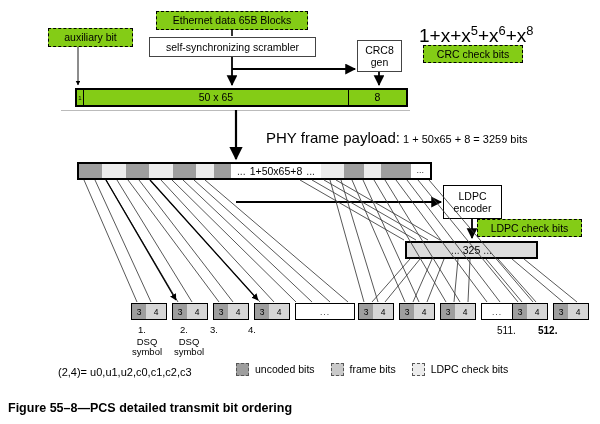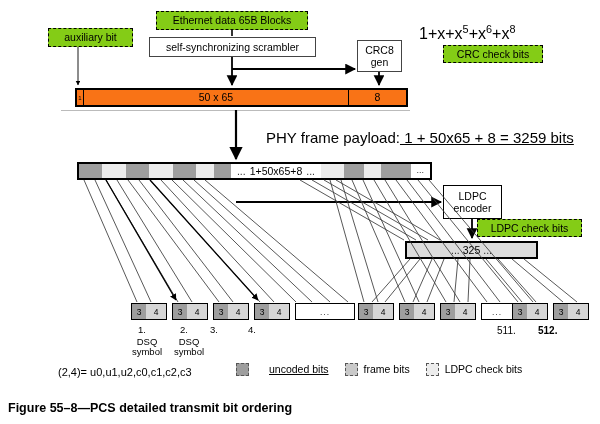--- a/index.html
+++ b/index.html
@@ -14,37 +14,37 @@
 
   
   .dashbox{
     border:1.4px dashed #000;background:#84cc16;
     font-size:10.5px;line-height:1.1;padding:0 4px;
   }
   .solidbox{
     border:1.2px solid #444;background:#fff;
     font-size:10.5px;line-height:1.15;
   }
-  .thickbar{border:2px solid #000;background:#f97316;}
+  .thickbar{border:2px solid #000;background:#84cc16;}
 
   
   .sw-uncoded{background:#9e9e9e;}
   .sw-coded{background:#c9c9c9;}
   .sw-ldpc{background:#ececec;}
   .sw-white{background:#ffffff;}
 
   .legend-sw{
     width:13px;height:13px;border:1.3px dashed #555;box-sizing:border-box;
   }
 
   
   .t{font-size:10.5px;line-height:1.15;white-space:nowrap;}
   .t-sm{font-size:9px;line-height:1.1;white-space:nowrap;}
-  .t-big{font-size:16px;white-space:nowrap;}
-  .t-mid{font-size:15px;white-space:nowrap;text-decoration:underline;}
+  .t-big{font-size:19px;white-space:nowrap;}
+  .t-mid{font-size:11px;white-space:nowrap;}
   .caption{font-size:12.5px;font-weight:bold;white-space:nowrap;}
   sup{font-size:0.68em;vertical-align:super;line-height:0;}
 
   
   .dsq{
     border:1.6px solid #000;height:17px;display:flex;box-sizing:border-box;
   }
   .dsq > div{
     display:flex;align-items:center;justify-content:center;
     font-size:8.5px;box-sizing:border-box;
@@ -76,21 +76,21 @@
 
 <div class="abs solidbox ctr" style="left:357px;top:40px;width:45px;height:32px;flex-direction:column;">
   <span class="t">CRC8</span>
   <span class="t">gen</span>
 </div>
 
 <div class="abs t-big" style="left:419px;top:25px;">
   <span>1+x+x</span><sup>5</sup><span>+x</span><sup>6</sup><span>+x</span><sup>8</sup>
 </div>
 
-<div class="abs dashbox ctr t" style="left:443px;top:45px;width:100px;height:18px;">
+<div class="abs dashbox ctr t" style="left:423px;top:45px;width:100px;height:18px;">
   <span>CRC check bits</span>
 </div>
 
 <div class="abs thickbar" style="left:75px;top:88px;width:333px;height:19px;display:flex;">
   <div class="ctr" style="width:6px;border-right:1.4px solid #000;font-size:6px;overflow:hidden;">
     <span>1</span>
   </div>
   <div class="ctr t" style="flex:1;border-right:1.4px solid #000;">
     <span>50 x 65</span>
   </div>
@@ -201,21 +201,21 @@
 </div>
 
 <div class="abs t-sm" style="left:497px;top:325px;font-size:10px;font-weight:normal;">511.</div>
 <div class="abs t-sm" style="left:538px;top:325px;font-size:10px;font-weight:bold;">512.</div>
 
 <div class="abs t" style="left:58px;top:366px;font-size:11px;">(2,4)= u0,u1,u2,c0,c1,c2,c3</div>
 
 <div class="abs" style="left:236px;top:363px;display:flex;align-items:center;">
   <div style="display:flex;align-items:center;margin-right:16px;">
     <div class="legend-sw sw-uncoded"></div>
-    <span class="t" style="margin-left:20px;text-decoration:underline;">uncoded bits</span>
+    <span class="t" style="margin-left:6px;">uncoded bits</span>
   </div>
   <div style="display:flex;align-items:center;margin-right:16px;">
     <div class="legend-sw sw-coded"></div>
     <span class="t" style="margin-left:6px;">frame bits</span>
   </div>
   <div style="display:flex;align-items:center;">
     <div class="legend-sw sw-ldpc"></div>
     <span class="t" style="margin-left:6px;">LDPC check bits</span>
   </div>
 </div>

